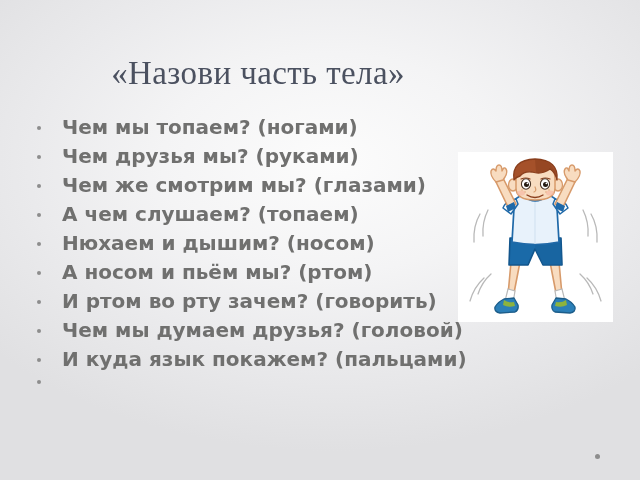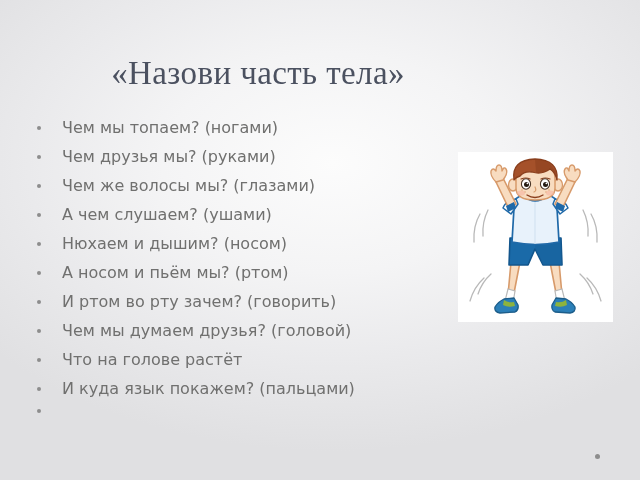--- a/index.html
+++ b/index.html
@@ -53,22 +53,22 @@
     margin: 0;
     padding: 0;
     list-style: none;
   }
   #bullets li {
     position: relative;
     height: 29px;
     line-height: 29px;
     padding-left: 32px;
     font-family: "DejaVu Sans", "Liberation Sans", sans-serif;
-    font-size: 16px;
-    font-weight: normal;
+    font-size: 20px;
+    font-weight: bold;
     color: #70706f;
     white-space: nowrap;
   }
   #bullets li::before {
     content: "";
     position: absolute;
     left: 7px;
     top: 13px;
     width: 4px;
     height: 4px;
@@ -111,27 +111,26 @@
 </head>
 <body>
 
 <div id="slide">
 
   <div id="title">«Назови часть тела»</div>
 
   <ul id="bullets">
     <li><span>Чем мы топаем? (ногами)</span></li>
     <li><span>Чем друзья мы? (руками)</span></li>
-    <li><span>Чем же волосы мы? (глазами)</span></li>
-    <li><span>А чем слушаем? (ушами)</span></li>
+    <li><span>Чем же смотрим мы? (глазами)</span></li>
+    <li><span>А чем слушаем? (топаем)</span></li>
     <li><span>Нюхаем и дышим? (носом)</span></li>
     <li><span>А носом и пьём мы? (ртом)</span></li>
     <li><span>И ртом во рту зачем? (говорить)</span></li>
     <li><span>Чем мы думаем друзья? (головой)</span></li>
-    <li><span>Что на голове растёт</span></li>
     <li><span>И куда язык покажем? (пальцами)</span></li>
     <li class="empty-line"><span></span></li>
   </ul>
 
   <div id="picture-card">
     <svg width="155" height="170" viewBox="0 0 155 170">
 
       <g stroke="#b9b9b9" stroke-width="1.3" fill="none" stroke-linecap="round">
         <path d="M30 58 Q24 70 25 84"></path>
         <path d="M22 62 Q15 74 16 90"></path>

